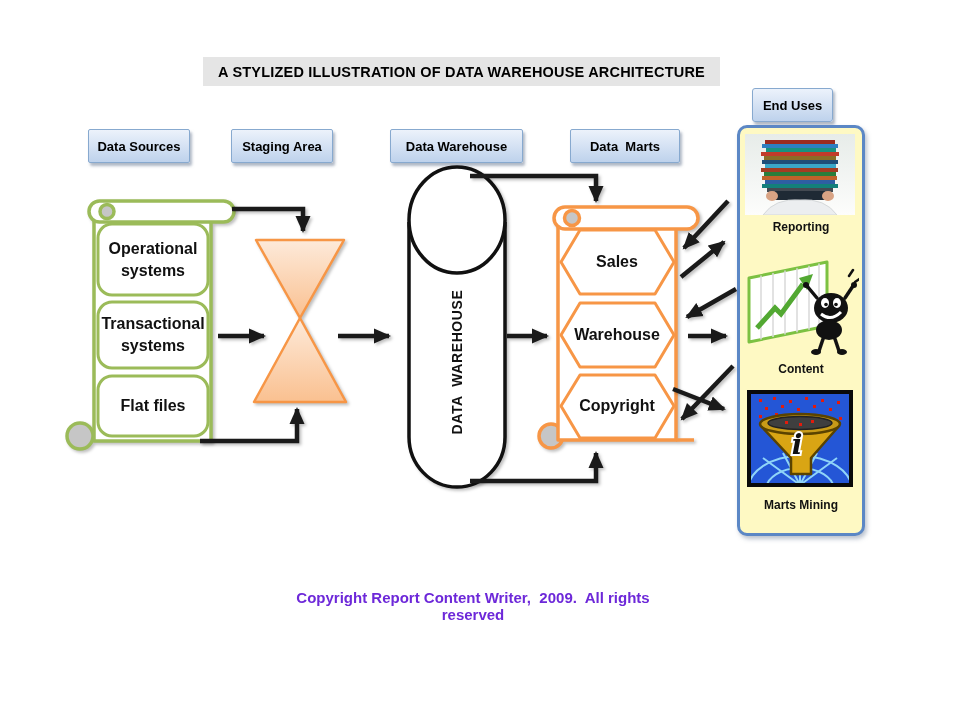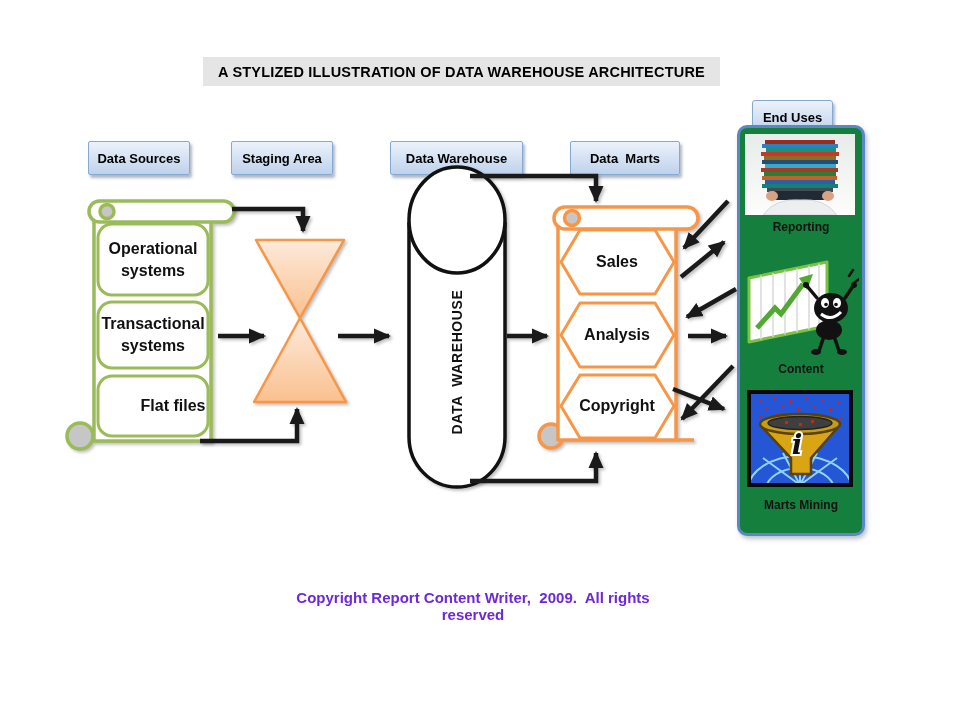--- a/index.html
+++ b/index.html
@@ -12,37 +12,36 @@
     background:#e5e5e5; display:flex; align-items:center; justify-content:center;
     font-weight:bold; font-size:14.5px; color:#000; white-space:pre; letter-spacing:0.2px;
   }
   .stage-btn {
     position:absolute; height:27px; padding:16px 10px; box-sizing:border-box;
     display:flex; align-items:center; justify-content:center;
     font-weight:bold; font-size:13px; color:#000; white-space:pre;
     background:linear-gradient(#ecf2fb, #bed2ec);
     border:1px solid #87A9CF; border-radius:2px;
     box-shadow:2px 3px 3px rgba(110,125,150,0.55);
-    margin-top:12px;
   }
   #btn-data-sources   { left:88px;  top:129px; width:102px;text-align:right; }
   #btn-staging-area   { left:231px; top:129px; width:102px; }
   #btn-data-warehouse { left:390px; top:129px; width:133px; }
   #btn-data-marts     { left:570px; top:129px; width:110px; }
   #btn-end-uses       { left:752px; top:88px;  width:81px; height:29px; border-radius:3px; }
   #diagram-svg { position:absolute; left:0; top:0; }
   .shadowed { filter: drop-shadow(2px 2.5px 1.5px rgba(0,0,0,0.25)); }
   .shape-label {
     position:absolute; display:flex; align-items:center; justify-content:center;
     text-align:center; font-weight:bold; font-size:16px; line-height:1.4; color:#111;
   }
   #warehouse-text { font-weight:bold; font-size:14px; letter-spacing:0.6px; white-space:pre; fill:#111; }
   #end-uses-panel {
     position:absolute; left:737px; top:125px; width:122px; height:405px;
-    background:#15803d; border:3px solid #5B87C5; border-radius:10px;
+    background:#fef9c3; border:3px solid #5B87C5; border-radius:10px;
     box-shadow:2px 3px 4px rgba(120,135,160,0.5);
   }
   .panel-fig { position:absolute; }
   .panel-label {
     position:absolute; left:0; width:100%; text-align:center;
     font-weight:bold; font-size:12px; color:#111;
   }
   #footer-copyright {
     position:absolute; left:273px; top:589px; width:400px; text-align:center;
     font-weight:bold; font-size:15px; color:#6d28d9; white-space:pre-wrap;
@@ -114,24 +113,24 @@
     <path d="M681,277 L724,242" marker-end="url(#ah)"></path>
     <path d="M736,289 L687,317" marker-end="url(#ah)"></path>
     <path d="M688,336 L726,336" marker-end="url(#ah)"></path>
     <path d="M733,366 L682,419" marker-end="url(#ah)"></path>
     <path d="M673,389 L724,409" marker-end="url(#ah)"></path>
   </g>
 </svg>
 
 <div class="shape-label" style="left:100px; top:231px; width:106px; height:58px;">Operational systems</div>
 <div class="shape-label" style="left:100px; top:306px; width:106px; height:58px;">Transactional systems</div>
-<div class="shape-label" style="left:100px; top:392px; width:106px; height:28px;padding-left:20px;">Flat files</div>
+<div class="shape-label" style="left:100px; top:392px; width:106px; height:28px;">Flat files</div>
 
 <div class="shape-label" style="left:567px; top:248px; width:100px; height:28px;">Sales</div>
-<div class="shape-label" style="left:567px; top:321px; width:100px; height:28px;">Analysis</div>
+<div class="shape-label" style="left:567px; top:321px; width:100px; height:28px;">Warehouse</div>
 <div class="shape-label" style="left:567px; top:392px; width:100px; height:28px;">Copyright</div>
 
 <div id="end-uses-panel">
 
   <svg class="panel-fig" style="left:5px; top:6px;" width="110" height="81" viewBox="0 0 110 81">
     <defs>
         <linearGradient id="repbg" x1="0" y1="0" x2="0" y2="1">
       <stop offset="0" stop-color="#e7ece9"></stop>
           <stop offset="1" stop-color="#fdfdfc"></stop>
         </linearGradient>

